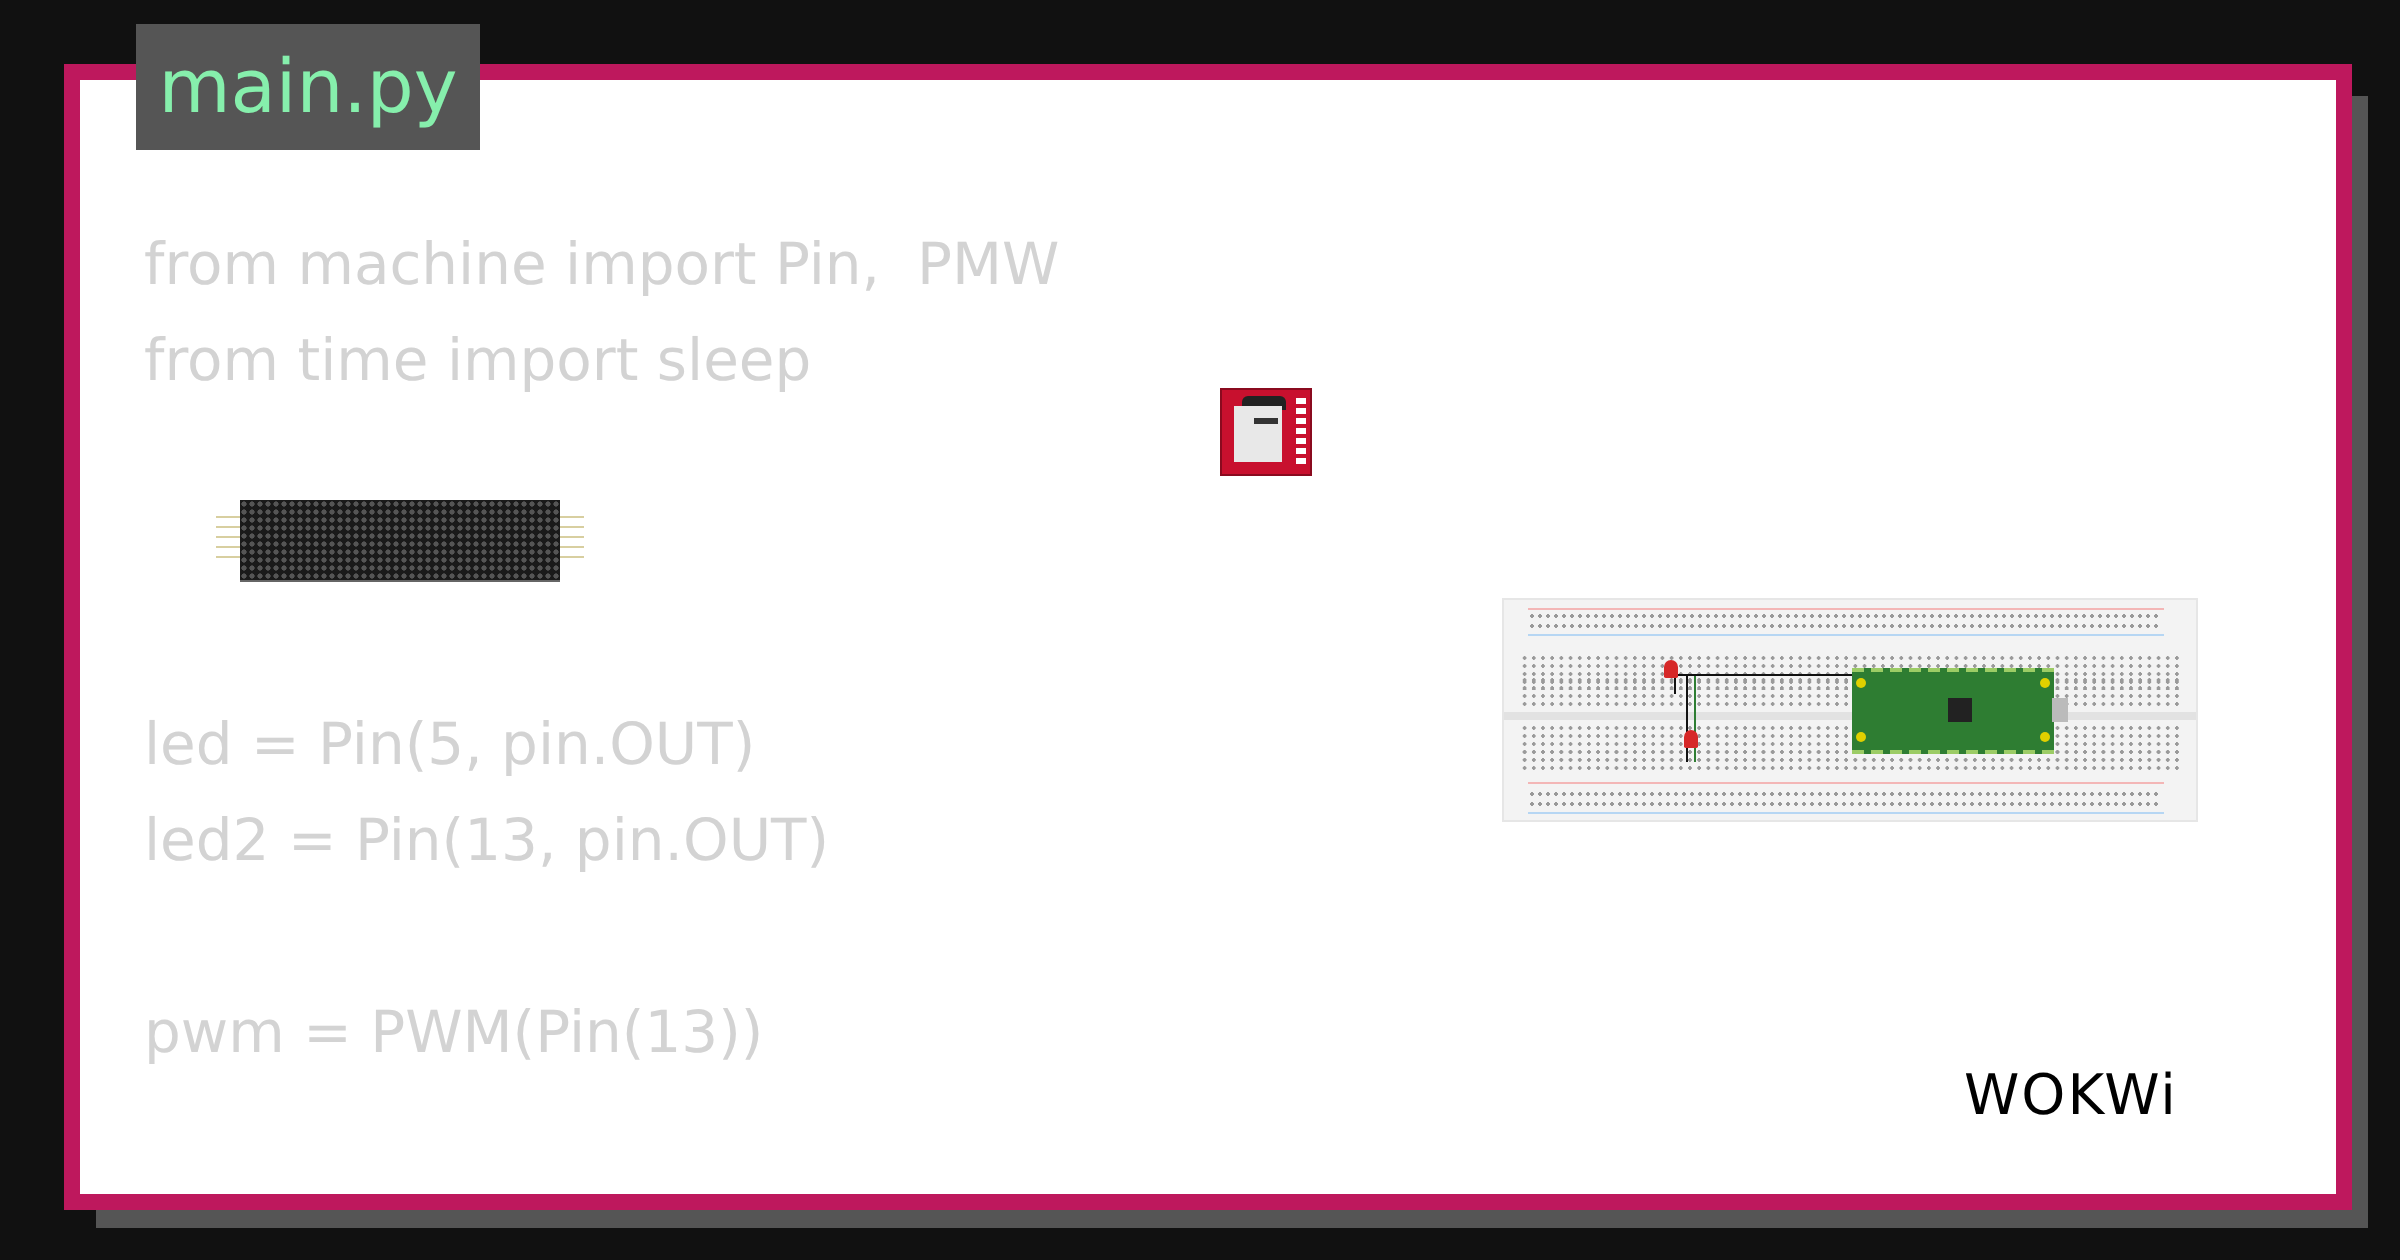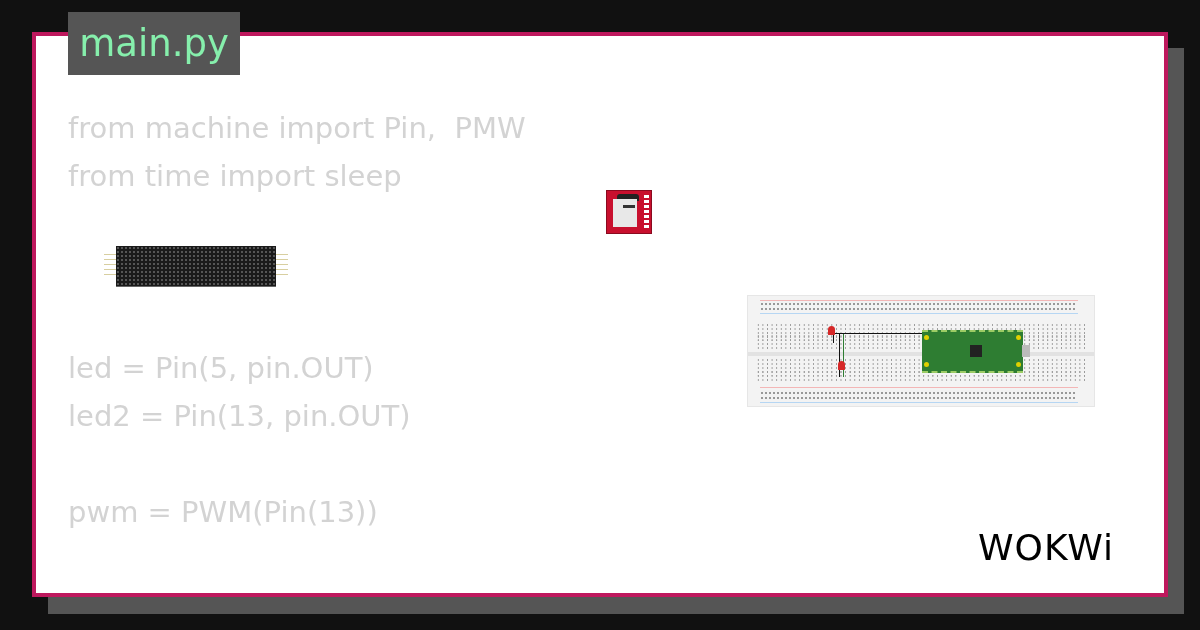--- a/index.html
+++ b/index.html
@@ -1,18 +1,18 @@
 <!DOCTYPE html>
 <html><head>
 <meta charset="utf-8">
 <style>
   html,body{margin:0;padding:0;}
   body{width:1200px;height:630px;background:#111111;position:relative;overflow:hidden;font-family:"DejaVu Sans","Liberation Sans",sans-serif;}
   .shadow{position:absolute;left:48px;top:48px;width:1136px;height:566px;background:#555555;}
-  .card{position:absolute;left:32px;top:32px;width:1128px;height:557px;background:#ffffff;border:4px solid #be185d;overflow:hidden;}
+  .card{position:absolute;left:32px;top:32px;width:1128px;height:557px;background:#ffffff;border:8px solid #be185d;overflow:hidden;}
   .tab{position:absolute;left:68px;top:12px;width:172px;height:63px;background:#555555;color:#86efac;font-size:37px;line-height:63px;text-align:center;z-index:3;}
   .code{position:absolute;left:32px;top:68px;margin:0;font-family:"DejaVu Sans","Liberation Sans",sans-serif;font-size:29px;line-height:48px;color:#d3d3d3;white-space:pre;}
   .code .line{display:block;height:48px;}
   .matrix{position:absolute;left:80px;top:210px;width:160px;height:40px;background:#1e1e1e;border-bottom:1px solid #666;
     background-image:radial-gradient(circle,#555 1.2px,transparent 1.4px);background-size:4px 4px;background-color:#1a1a1a;}
   .pins-l,.pins-r{position:absolute;top:218px;width:12px;height:24px;
     background-image:repeating-linear-gradient(to bottom,#d8cfa0 0 1px,transparent 1px 5px);}
   .pins-l{left:68px;} .pins-r{left:240px;}
   .sd{position:absolute;left:570px;top:154px;width:44px;height:42px;background:#c8102e;border:1px solid #8a0a1f;}
   .sd .slot{position:absolute;left:10px;top:3px;width:22px;height:7px;background:#222;border-radius:3px 3px 0 0;}
@@ -24,21 +24,21 @@
   .rail-line{position:absolute;left:12px;width:318px;height:1px;}
   .holes{position:absolute;left:8px;width:330px;height:18px;background-image:radial-gradient(circle,#9a9a9a 0.8px,transparent 1px);background-size:4.6px 4px;}
   .gap{position:absolute;left:0;top:56px;width:346px;height:4px;background:#e2e2e2;}
   .pico{position:absolute;left:174px;top:34px;width:101px;height:39px;background:#2e7d32;border-top:2px dashed #9ccc65;border-bottom:2px dashed #9ccc65;}
   .pico .chip{position:absolute;left:48px;top:13px;width:12px;height:12px;background:#222;}
   .pico .usb{position:absolute;right:-7px;top:13px;width:8px;height:12px;background:#bbb;}
   .pico .hole{position:absolute;width:5px;height:5px;border-radius:50%;background:#e0d000;}
   .led{position:absolute;width:7px;height:9px;border-radius:4px 4px 1px 1px;background:#d62828;}
   .wire{position:absolute;background:#111;}
   .wire-g{position:absolute;background:#2e7d32;}
-  .logo{position:absolute;left:978px;top:527px;font-family:"DejaVu Sans","Liberation Sans",sans-serif;font-size:36px;letter-spacing:1px;color:#000;}
+  .logo{position:absolute;left:978px;top:527px;font-family:"DejaVu Sans","Liberation Sans",sans-serif;font-size:28px;letter-spacing:1px;color:#000;}
 </style>
 </head>
 <body>
 
 <div class="shadow"></div>
 <div class="card">
   <pre class="code"><span class="line">from machine import Pin,  PMW</span><span class="line">from time import sleep</span><span class="line"></span><span class="line"></span><span class="line"></span><span class="line">led = Pin(5, pin.OUT)</span><span class="line">led2 = Pin(13, pin.OUT)</span><span class="line"></span><span class="line">pwm = PWM(Pin(13))</span><span class="line"></span><span class="line">pwm.freq(1000)</span></pre>
 
   <div class="pins-l"></div>
   <div class="matrix"></div>

